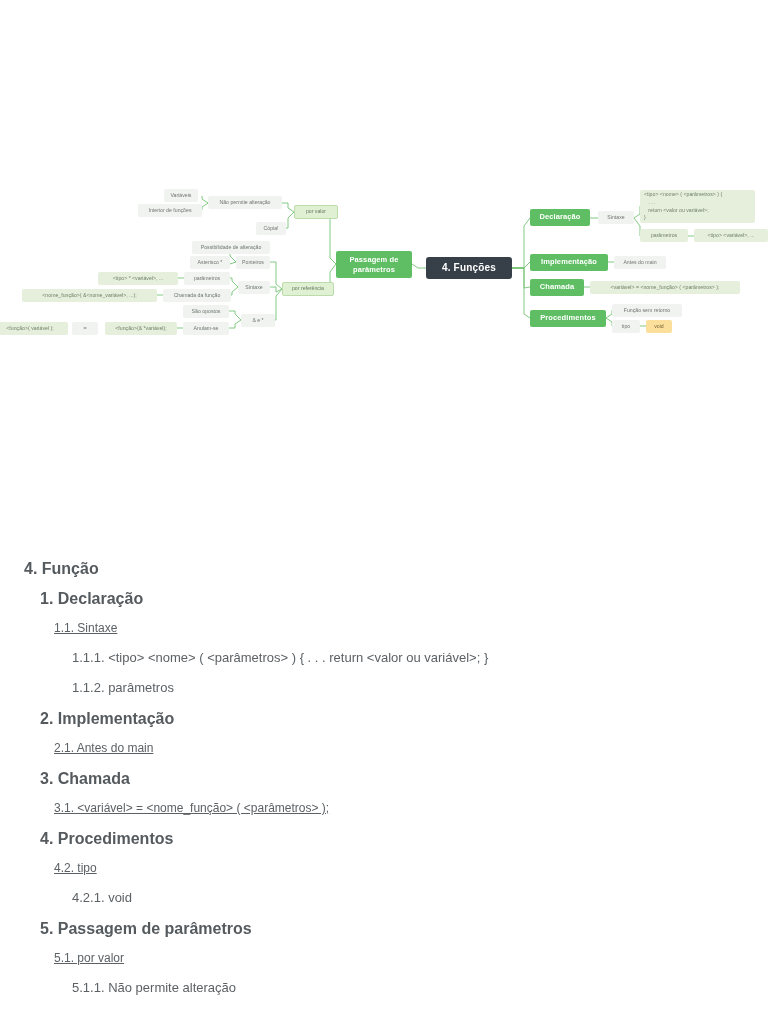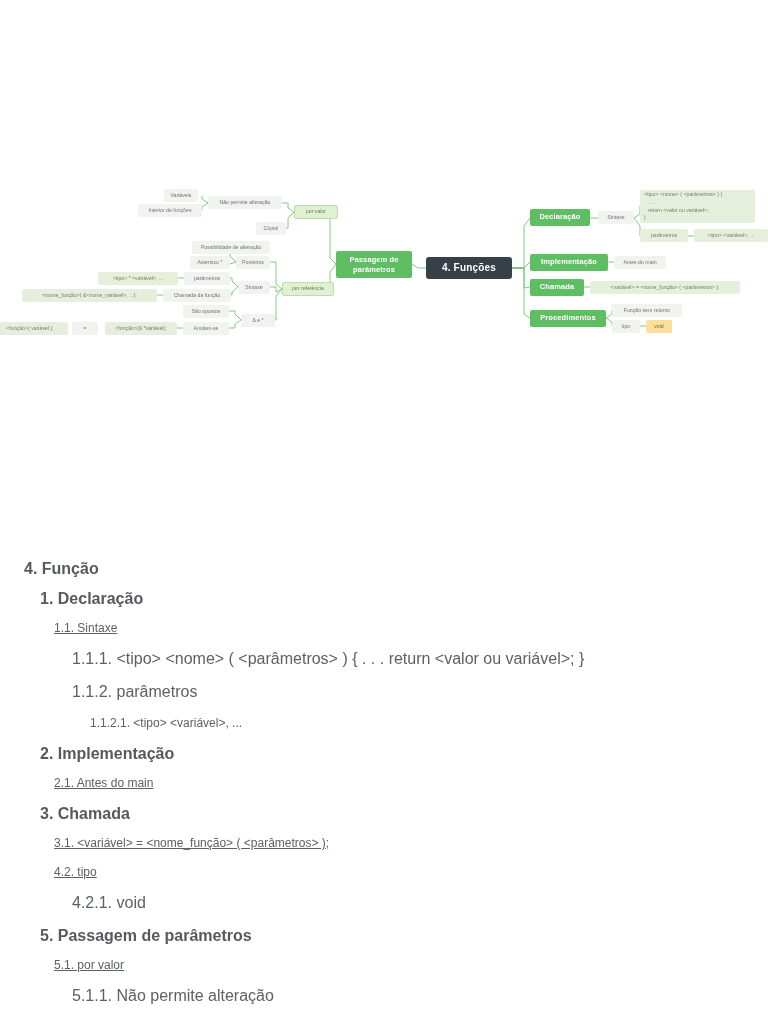--- a/index.html
+++ b/index.html
@@ -130,21 +130,21 @@
   }
   .ol-l2 {
     font-size: 12px;
     font-weight: normal;
     color: #5c6165;
     margin: 0 0 15px 0;
     padding-left: 30px;
     text-decoration: underline;
   }
   .ol-l3 {
-    font-size: 16px;
+    font-size: 13px;
     font-weight: normal;
     color: #5c6165;
     margin: 0 0 15px 0;
     padding-left: 48px;
   }
   .ol-l4 {
     font-size: 12px;
     font-weight: normal;
     color: #5c6165;
     margin: 0 0 15px 0;
@@ -266,23 +266,23 @@
   <div class="node leaf" style="left:72px; top:322px; width:26px; height:13px;">=</div>
   <div class="node code" style="left:-8px; top:322px; width:76px; height:13px;">&lt;função&gt;( variável );</div>
 </div>
 
 <div id="outline">
     <div class="ol-item ol-l0"><span>4.</span><span> Função</span></div>
     <div class="ol-item ol-l1"><span>1.</span><span> Declaração</span></div>
     <div class="ol-item ol-l2"><span>1.1.</span><span> Sintaxe</span></div>
     <div class="ol-item ol-l3"><span>1.1.1.</span><span> &lt;tipo&gt; &lt;nome&gt; ( &lt;parâmetros&gt; ) { . . . return &lt;valor ou variável&gt;; }</span></div>
     <div class="ol-item ol-l3"><span>1.1.2.</span><span> parâmetros</span></div>
-    <div class="ol-item ol-l4"><span>1.1.2.1.</span><span> &lt;tipo&gt; &lt;variável&gt;, ...</span></div>
     <div class="ol-item ol-l1"><span>2.</span><span> Implementação</span></div>
     <div class="ol-item ol-l2"><span>2.1.</span><span> Antes do main</span></div>
     <div class="ol-item ol-l1"><span>3.</span><span> Chamada</span></div>
     <div class="ol-item ol-l2"><span>3.1.</span><span> &lt;variável&gt; = &lt;nome_função&gt; ( &lt;parâmetros&gt; );</span></div>
+    <div class="ol-item ol-l1"><span>4.</span><span> Procedimentos</span></div>
     <div class="ol-item ol-l2"><span>4.2.</span><span> tipo</span></div>
     <div class="ol-item ol-l3"><span>4.2.1.</span><span> void</span></div>
     <div class="ol-item ol-l1"><span>5.</span><span> Passagem de parâmetros</span></div>
     <div class="ol-item ol-l2"><span>5.1.</span><span> por valor</span></div>
     <div class="ol-item ol-l3"><span>5.1.1.</span><span> Não permite alteração</span></div>
   </div>
 
 </body></html>

